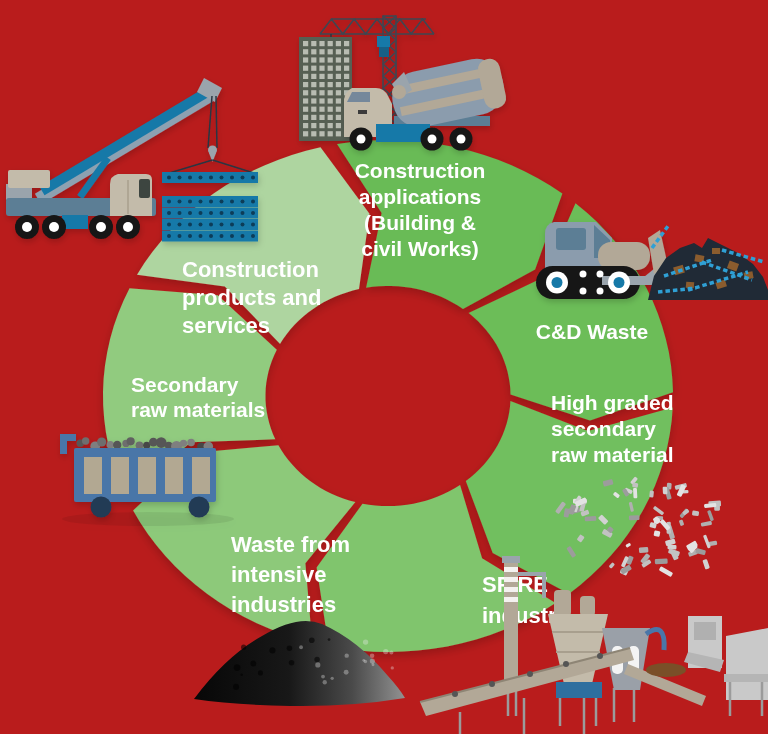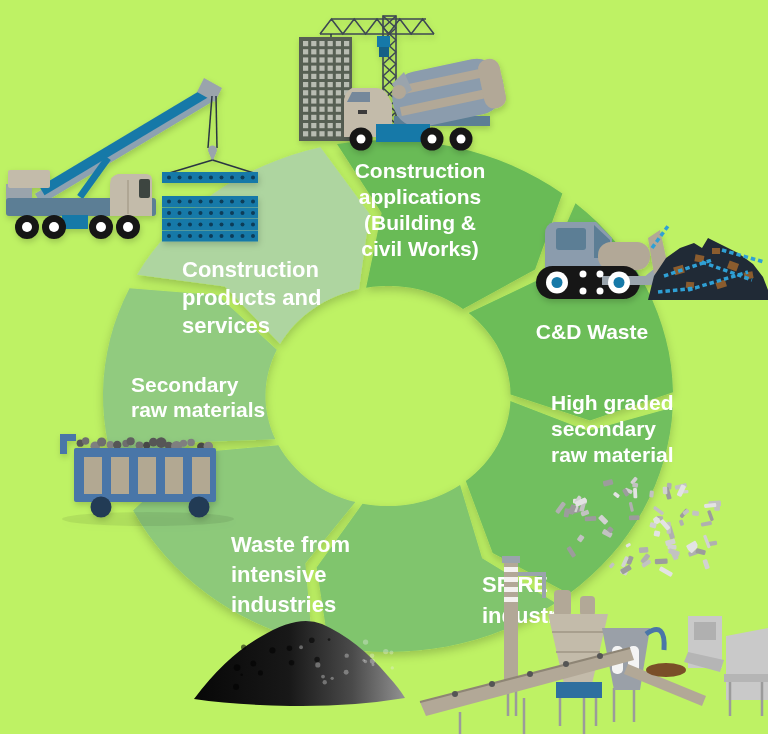--- a/index.html
+++ b/index.html
@@ -1,16 +1,16 @@
 <!DOCTYPE html>
 <html style="--accent-blue: #1779a8; --steel-blue: #4a76a8; --slate-blue: #8b9cad; --slate-dark: #5b7e95; --tan: #c3bbaa; --tan-dark: #b2a897; --building-gray: #575f53; --machine-black: #161616; --waste-navy: #202a36; --debris-brown: #8a5c2e; --debris-blue: #2fa0d5; --plant-blue: #2e6f9f;"><head>
 <meta charset="utf-8">
 <style>
   html,body{margin:0;padding:0;background:#fff;}
-  .stage{position:relative;width:768px;height:734px;background:#bef264;overflow:hidden;
+  .stage{position:relative;width:768px;height:734px;background:#b91c1c;overflow:hidden;
          font-family:"Liberation Sans",sans-serif;}
   svg{position:absolute;left:0;top:0;}
   .seg-label{fill:#ffffff;font-weight:bold;font-family:"Liberation Sans",sans-serif;}
   
   .f-accent{fill:var(--accent-blue,#1779a8);}
   .f-steel{fill:var(--steel-blue,#4a76a8);}
   .f-slate{fill:var(--slate-blue,#8b9cad);}
   .f-slatedark{fill:var(--slate-dark,#5b7e95);}
   .f-tan{fill:var(--tan,#c3bbaa);}
   .f-tand{fill:var(--tan-dark,#b2a897);}

